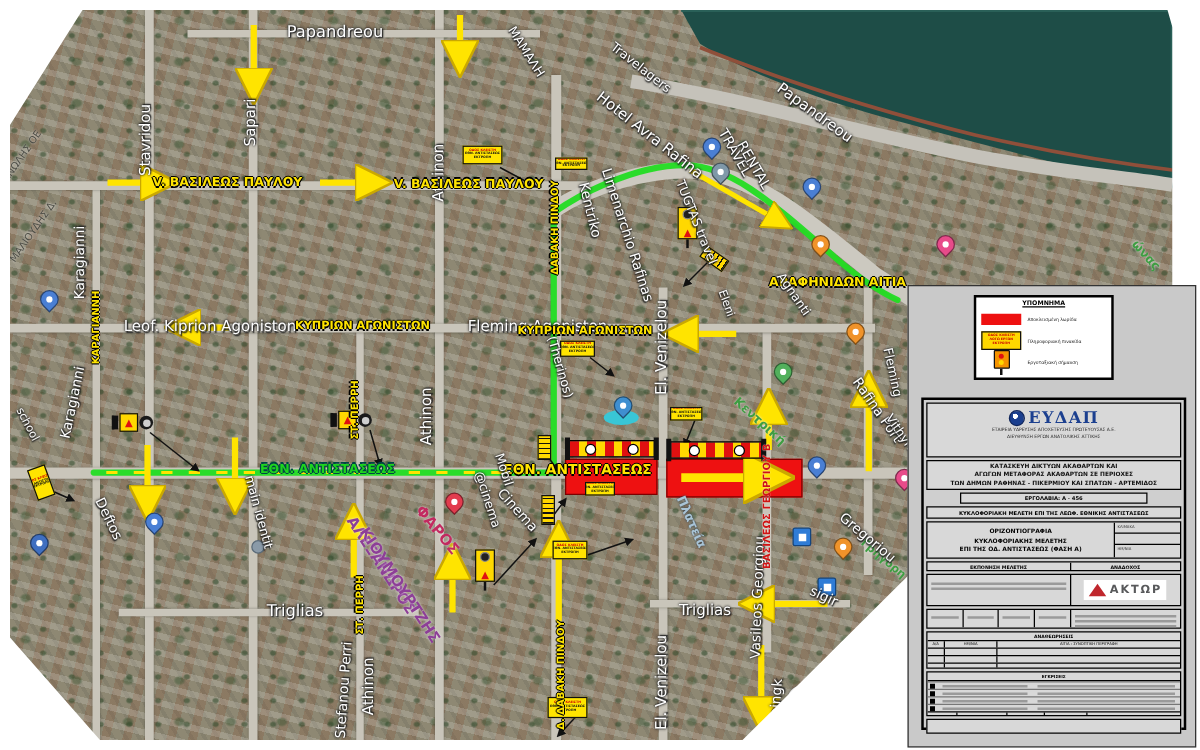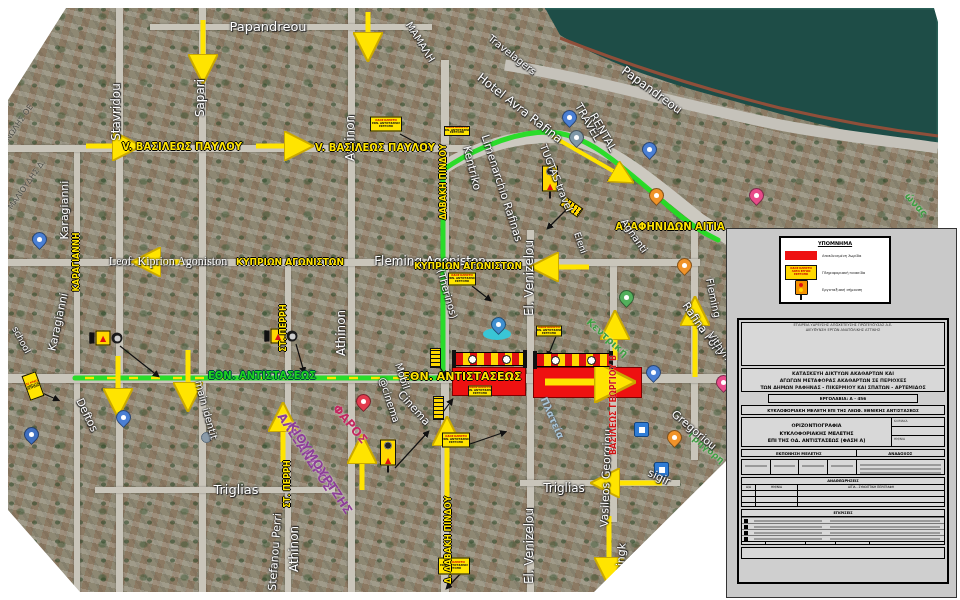--- a/index.html
+++ b/index.html
@@ -323,21 +323,21 @@
       </div>
     <div id="labels">
         <span class="mlab lw" style="left: 268px; top: 26px; font-size: 13px; transform: translate(-50%, -50%) rotate(0deg);">Papandreou</span>
         <span class="mlab lw" style="left: 116px; top: 112px; font-size: 12px; transform: translate(-50%, -50%) rotate(-90deg);">Stavridou</span>
         <span class="mlab lw" style="left: 200px; top: 98px; font-size: 12px; transform: translate(-50%, -50%) rotate(-90deg);">Sapari</span>
         <span class="mlab lw" style="left: 350px; top: 138px; font-size: 12px; transform: translate(-50%, -50%) rotate(-90deg);">Athinon</span>
         <span class="mlab lw" style="left: 341px; top: 333px; font-size: 12px; transform: translate(-50%, -50%) rotate(-90deg);">Athinon</span>
         <span class="mlab lw" style="left: 294px; top: 549px; font-size: 12px; transform: translate(-50%, -50%) rotate(-90deg);">Athinon</span>
         <span class="mlab ly" style="left: 182px; top: 147px; font-size: 10px; transform: translate(-50%, -50%) rotate(0deg);">V. ΒΑΣΙΛΕΩΣ ΠΑΥΛΟΥ</span>
         <span class="mlab ly" style="left: 375px; top: 148px; font-size: 10px; transform: translate(-50%, -50%) rotate(0deg);">V. ΒΑΣΙΛΕΩΣ ΠΑΥΛΟΥ</span>
-        <span class="mlab lw" style="left: 168px; top: 261px; font-size: 12px; transform: translate(-50%, -50%) rotate(0deg); font-family: Liberation Serif, serif;">Leof. Kiprion Agoniston</span>
+        <span class="mlab lw" style="left: 168px; top: 261px; font-size: 12px; transform: translate(-50%, -50%) rotate(0deg);">Leof. Kiprion Agoniston</span>
         <span class="mlab ly" style="left: 290px; top: 262px; font-size: 9px; transform: translate(-50%, -50%) rotate(0deg);">ΚΥΠΡΙΩΝ ΑΓΩΝΙΣΤΩΝ</span>
         <span class="mlab lw" style="left: 430px; top: 261px; font-size: 12px; transform: translate(-50%, -50%) rotate(0deg);">Fleming Agoniston</span>
         <span class="mlab ly" style="left: 468px; top: 266px; font-size: 9px; transform: translate(-50%, -50%) rotate(0deg);">ΚΥΠΡΙΩΝ ΑΓΩΝΙΣΤΩΝ</span>
         <span class="mlab ly" style="left: 77px; top: 262px; font-size: 8px; transform: translate(-50%, -50%) rotate(-90deg);">ΚΑΡΑΓΙΑΝΝΗ</span>
         <span class="mlab lw" style="left: 64px; top: 210px; font-size: 11px; transform: translate(-50%, -50%) rotate(-90deg);">Karagianni</span>
         <span class="mlab lw" style="left: 58px; top: 322px; font-size: 11px; transform: translate(-50%, -50%) rotate(-78deg);">Karagianni</span>
         <span class="mlab ly" style="left: 284px; top: 328px; font-size: 8px; transform: translate(-50%, -50%) rotate(-90deg);">ΣΤ. ΠΕΡΡΗ</span>
         <span class="mlab ly" style="left: 288px; top: 484px; font-size: 8px; transform: translate(-50%, -50%) rotate(-90deg);">ΣΤ. ΠΕΡΡΗ</span>
         <span class="mlab lw" style="left: 275px; top: 552px; font-size: 11px; transform: translate(-50%, -50%) rotate(-86deg);">Stefanou Perri</span>
         <span class="mlab ly" style="left: 444px; top: 182px; font-size: 8px; transform: translate(-50%, -50%) rotate(-90deg);">ΔΑΒΑΚΗ ΠΙΝΔΟΥ</span>
@@ -417,20 +417,24 @@
             </span>
           <span class="sigpole"></span>
         </span>
       </span>
       <span class="llbl">Εργοταξιακή σήμανση</span>
     </div>
   </div>
 
   <div id="tblock">
     <div class="tb cen" style="height:44px">
+      <div class="logo-line">
+        <span class="eyd-ico"></span>
+        <span class="eyd-txt">ΕΥΔΑΠ</span>
+      </div>
       <div class="tiny">ΕΤΑΙΡΕΙΑ ΥΔΡΕΥΣΗΣ ΑΠΟΧΕΤΕΥΣΗΣ ΠΡΩΤΕΥΟΥΣΑΣ Α.Ε.</div>
       <div class="tiny">ΔΙΕΥΘΥΝΣΗ ΕΡΓΩΝ ΑΝΑΤΟΛΙΚΗΣ ΑΤΤΙΚΗΣ</div>
     </div>
     <div class="tb cen proj" style="height:24px;padding-top:2px">
       <div>ΚΑΤΑΣΚΕΥΗ ΔΙΚΤΥΩΝ ΑΚΑΘΑΡΤΩΝ ΚΑΙ</div>
       <div>ΑΓΩΓΩΝ ΜΕΤΑΦΟΡΑΣ ΑΚΑΘΑΡΤΩΝ ΣΕ ΠΕΡΙΟΧΕΣ</div>
       <div>ΤΩΝ ΔΗΜΩΝ ΡΑΦΗΝΑΣ - ΠΙΚΕΡΜΙΟΥ ΚΑΙ ΣΠΑΤΩΝ - ΑΡΤΕΜΙΔΟΣ</div>
     </div>
     <div class="tb cen bar-title" style="height:9px;width:150px;margin:0 auto 2px;padding-top:1px">ΕΡΓΟΛΑΒΙΑ: Α - 456</div>
     <div class="tb cen bar-title" style="height:10px;padding-top:2px">ΚΥΚΛΟΦΟΡΙΑΚΗ ΜΕΛΕΤΗ ΕΠΙ ΤΗΣ ΛΕΩΦ. ΕΘΝΙΚΗΣ ΑΝΤΙΣΤΑΣΕΩΣ</div>
@@ -442,20 +446,32 @@
       </div>
       <div style="width:52px">
         <div class="minicell">ΚΛΙΜΑΚΑ</div>
         <div class="minicell"></div>
         <div class="minicell" style="border-bottom:none">ΗΜ/ΝΙΑ</div>
       </div>
     </div>
     <div class="tb cols" style="height:8px">
       <div class="cell hd" style="flex:1.3">ΕΚΠΟΝΗΣΗ ΜΕΛΕΤΗΣ</div>
       <div class="cell hd" style="flex:1">ΑΝΑΔΟΧΟΣ</div>
+    </div>
+    <div class="tb cols" style="height:26px">
+      <div class="cell" style="flex:1.3">
+        <div class="bar" style="margin-top:6px"></div>
+          <div class="bar"></div>
+      </div>
+      <div class="cell" style="flex:1">
+        <div class="aktor">
+          <span class="ak-tri"></span>
+          <span class="ak-txt">ΑΚΤΩΡ</span>
+        </div>
+      </div>
     </div>
     <div class="tb cols" style="height:16px">
       <div class="cell" style="flex:1.3;display:flex">
         <div class="cell" style="flex:1">
             <div class="bar" style="margin-top:5px"></div>
           </div>
         <div class="cell" style="flex:1">
             <div class="bar" style="margin-top:5px"></div>
           </div>
         <div class="cell" style="flex:1">

